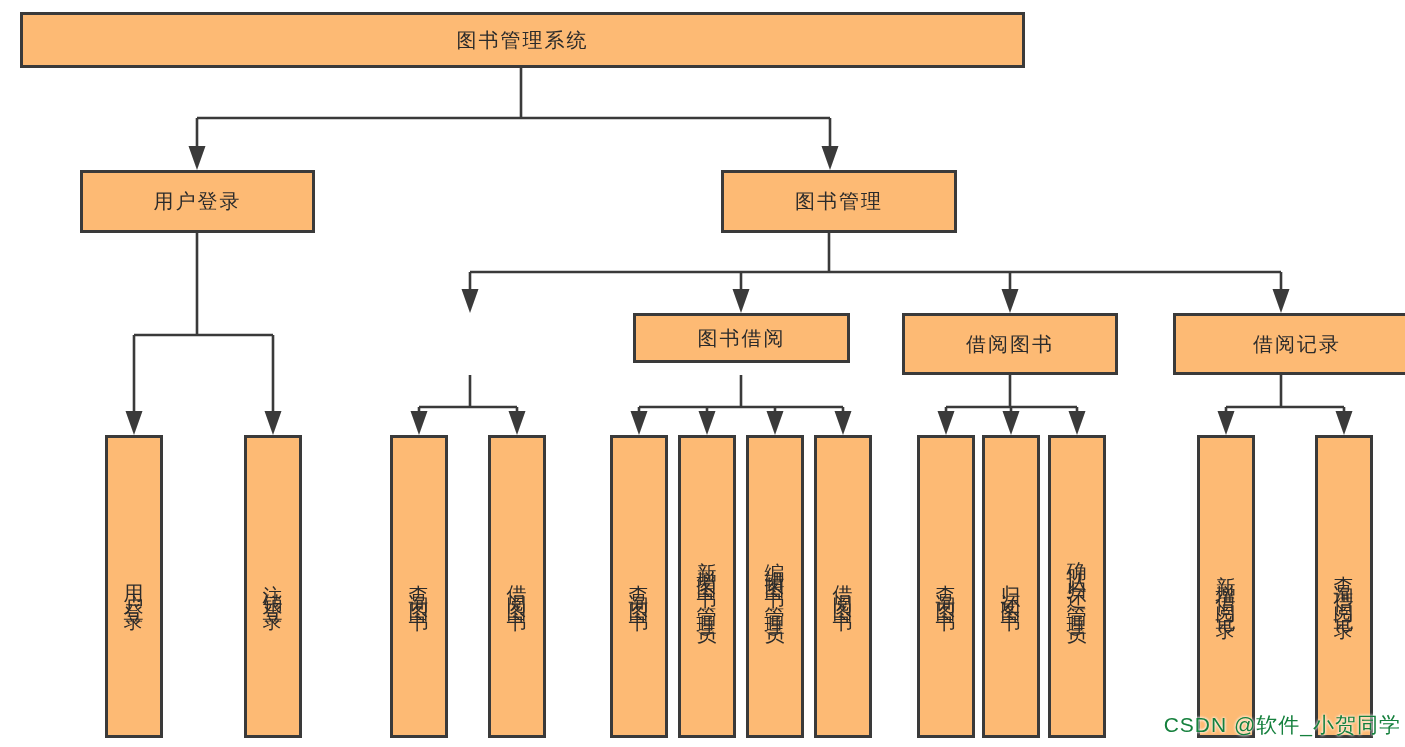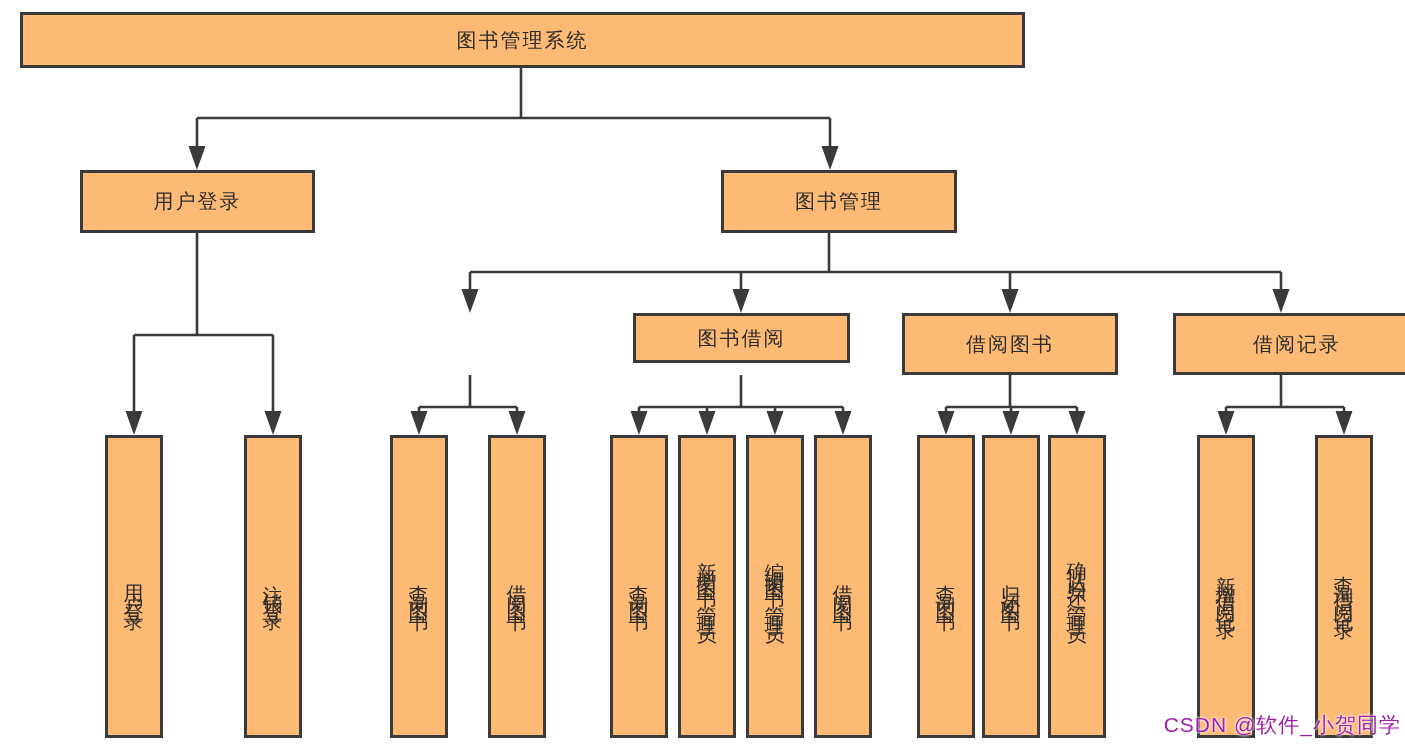--- a/index.html
+++ b/index.html
@@ -46,21 +46,21 @@
     text-orientation: mixed;
     letter-spacing: 9px;
     line-height: 1;
     white-space: nowrap;
   }
   .watermark {
     position: absolute;
     right: 4px;
     bottom: 8px;
     font-size: 21px;
-    color: #a21caf;
+    color: #15803d;
     letter-spacing: 1px;
     text-shadow: 0 0 3px #ffffff, 0 0 3px #ffffff;
     z-index: 3;
   }
 </style>
 </head>
 <body>
 
 <div class="canvas">
 

